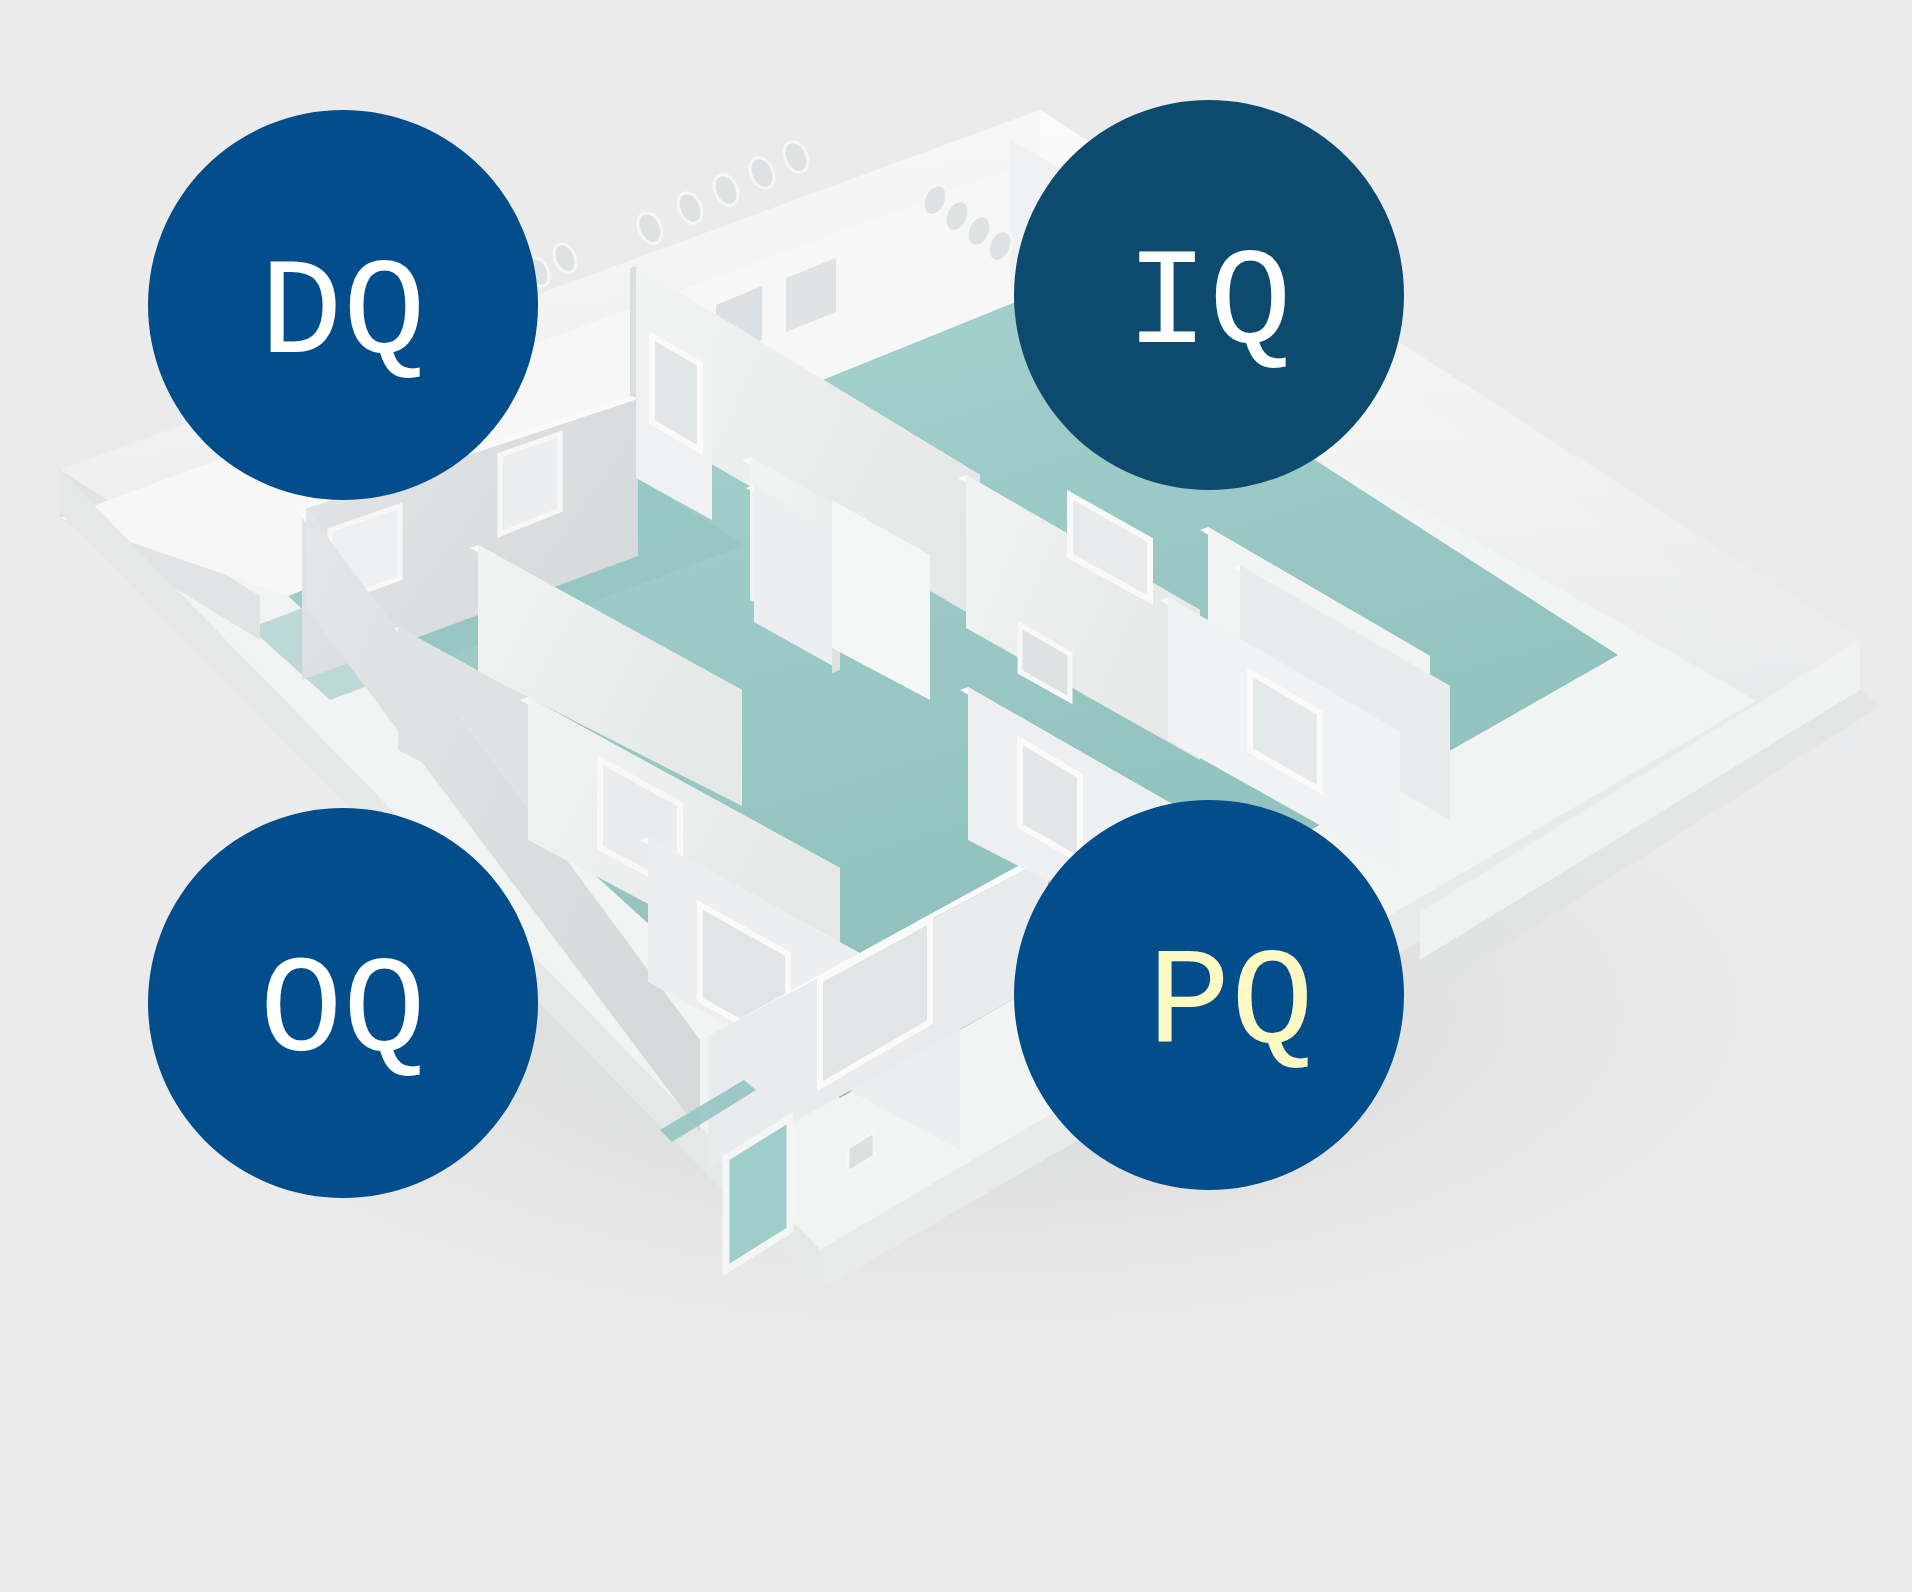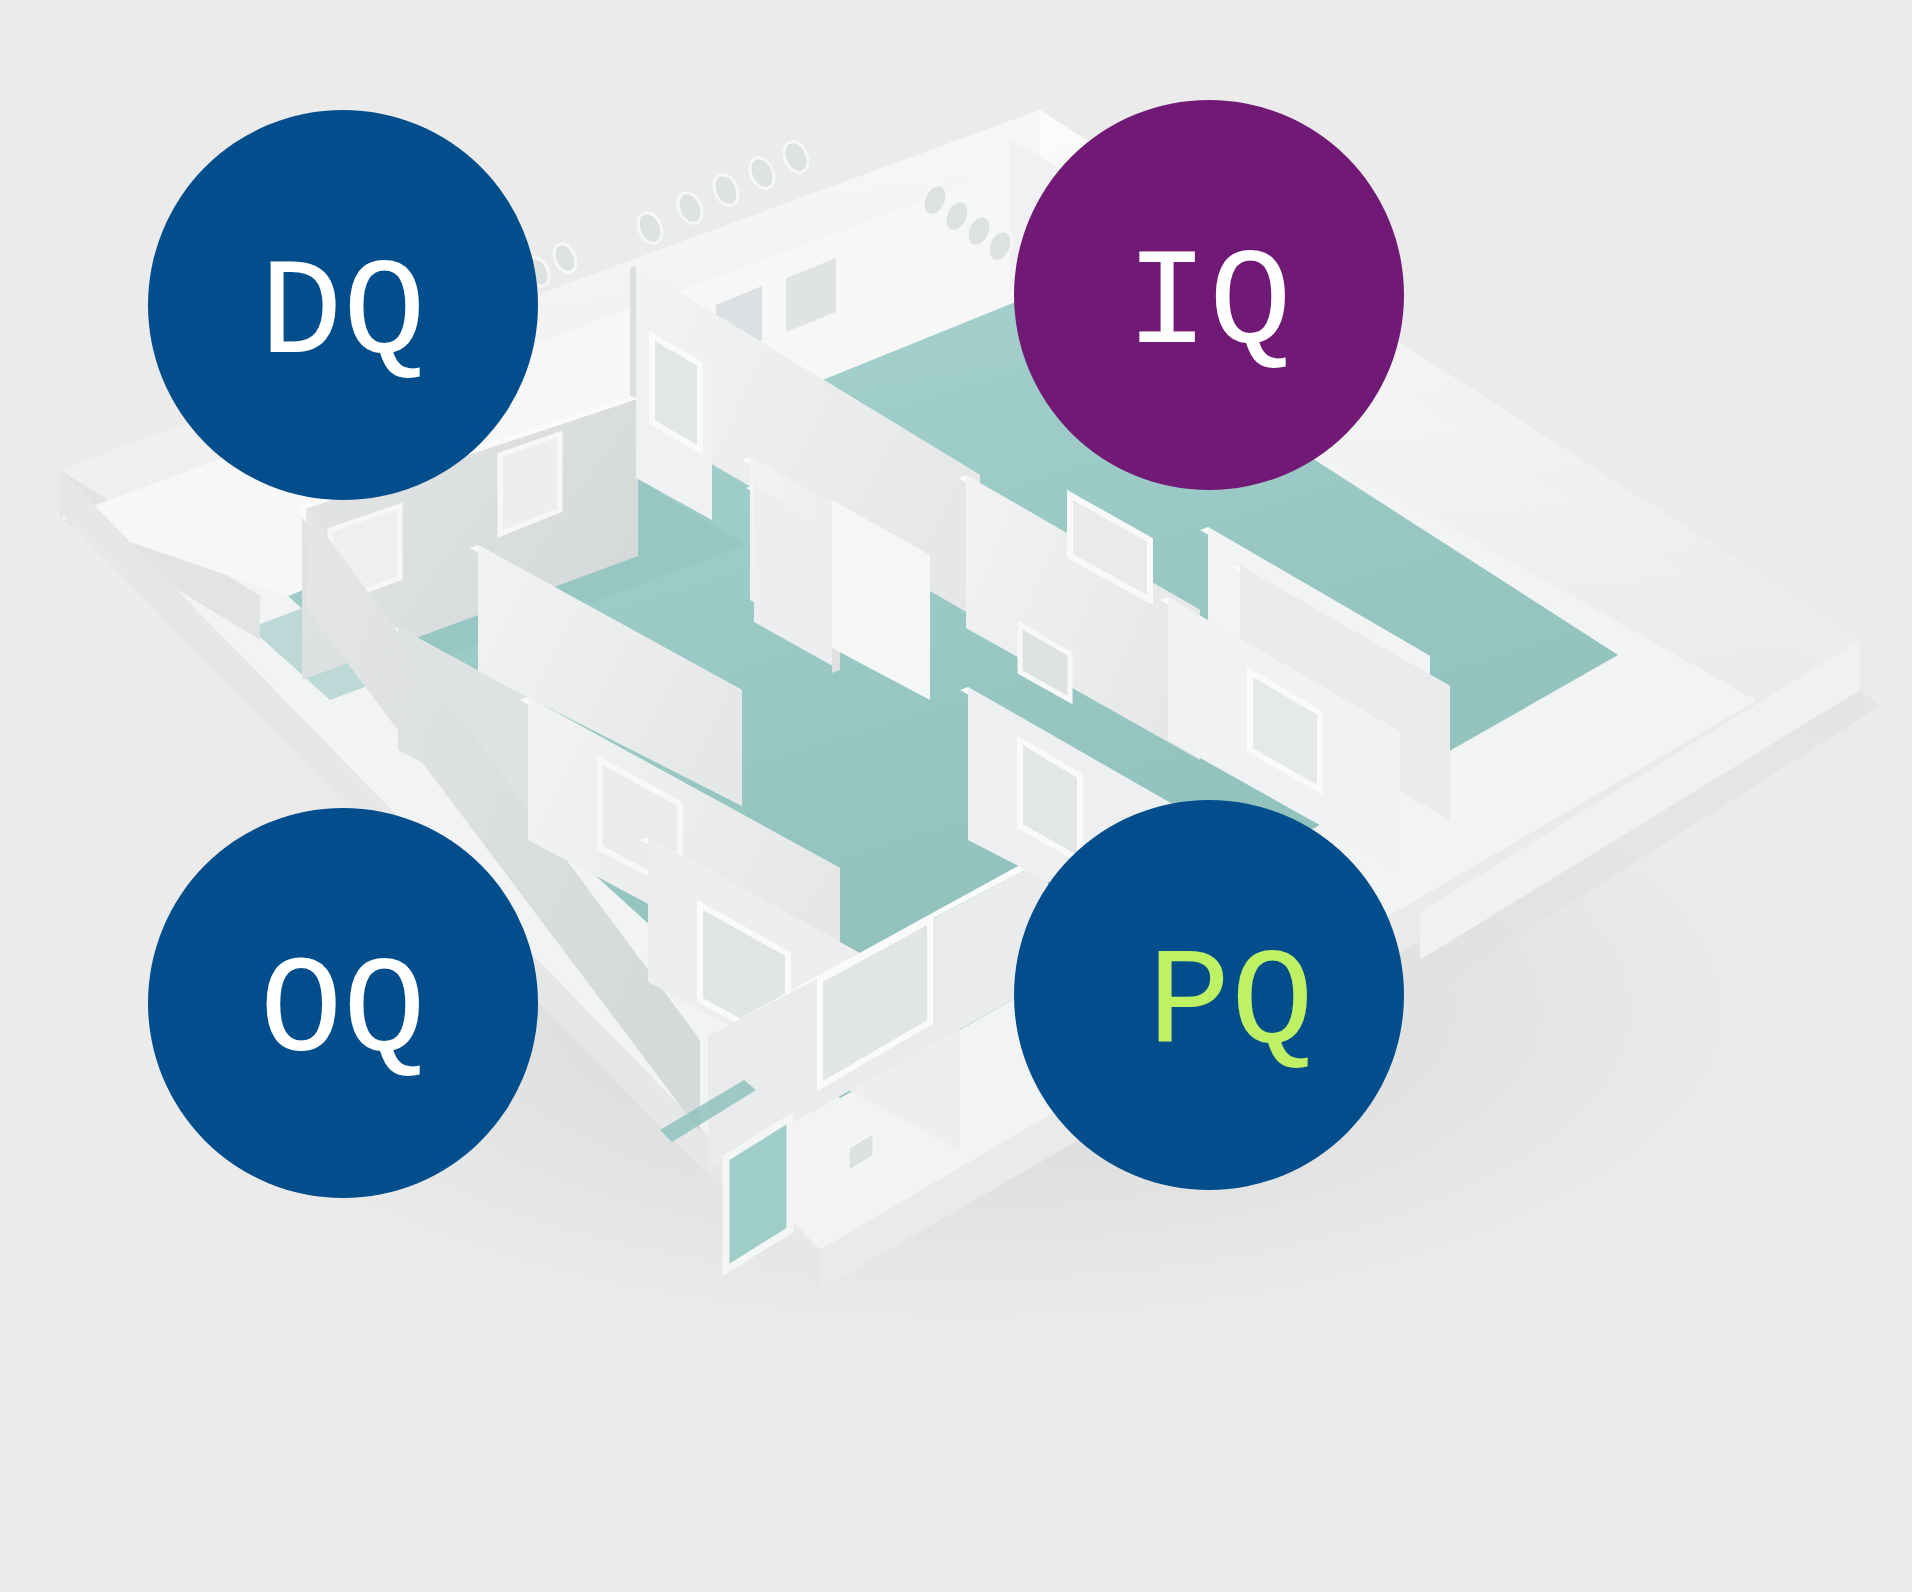--- a/index.html
+++ b/index.html
@@ -305,25 +305,25 @@
       </g>
 
       <polygon points="1420,960 1860,690 1880,706 1440,986" fill="#dfe1e1" opacity="0.6"></polygon>
     </svg>
   </div>
 
   <div class="badge badge-dq" style="background: rgb(2, 77, 139);">
     <span class="badge-label" style="color: rgb(255, 255, 255);">DQ</span>
   </div>
 
-  <div class="badge badge-iq" style="background: #701a75;">
+  <div class="badge badge-iq" style="background: #0c4a6e;">
     <span class="badge-label" style="color: rgb(255, 255, 255);">IQ</span>
   </div>
 
   <div class="badge badge-oq" style="background: rgb(2, 77, 139);">
     <span class="badge-label" style="color: rgb(255, 255, 255);">OQ</span>
   </div>
 
   <div class="badge badge-pq" style="background: rgb(2, 77, 139);">
-    <span class="badge-label" style="color: #bef264; margin-left: 44px;">PQ</span>
+    <span class="badge-label" style="color: #fef9c3; margin-left: 44px;">PQ</span>
   </div>
 
 </div>
 
 </body></html>

